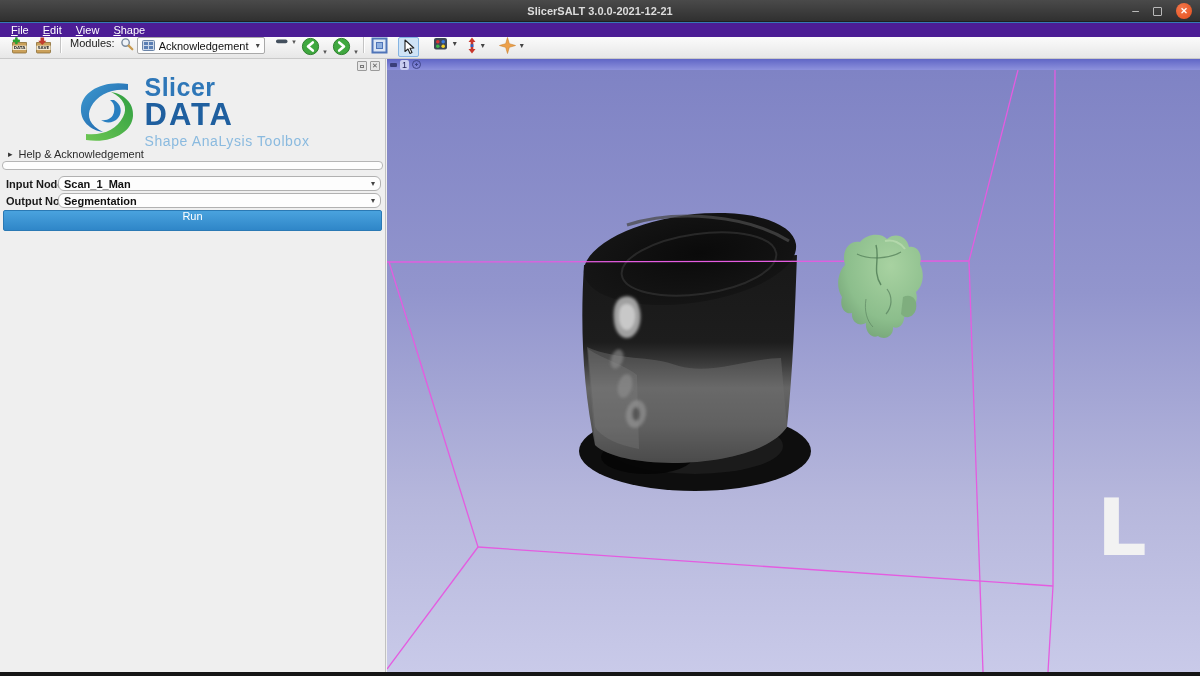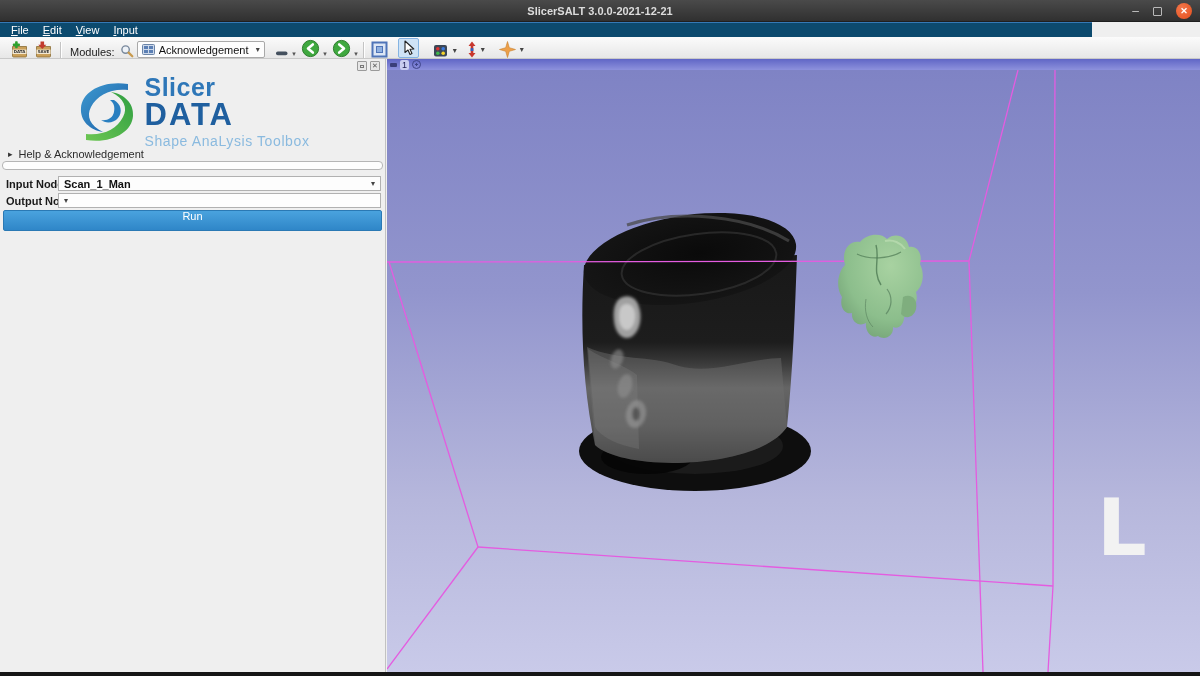--- a/index.html
+++ b/index.html
@@ -11,29 +11,29 @@
     background:linear-gradient(#4a4a4a, #303030); border-bottom:1px solid #1f1f1f;
     display:flex; align-items:center; justify-content:center; }
   .titlebar .title { color:#dcdcdc; font-size:11px; font-weight:bold; }
   .win-controls { position:absolute; right:8px; top:0; height:22px; display:flex; align-items:center; gap:14px; }
   .win-min { color:#c9c9c9; font-size:12px; line-height:10px; cursor:default; }
   .win-max { width:9px; height:9px; border:1.5px solid #b9b9b9; border-radius:1px; }
   .win-close { width:16px; height:16px; border-radius:50%; background:radial-gradient(circle at 35% 30%, #f3764a, #e4501e);
     color:#fff; font-size:9px; line-height:16px; text-align:center; font-weight:bold; }
 
   
-  .menubar { position:absolute; left:0; top:22px; width:1092px; height:15px;
-    background:#0c4a6e; border-top:1px solid #3579b5; display:flex; align-items:center; padding-left:4px; }
+  .menubar { position:absolute; left:0; top:22px; width:1200px; height:15px;
+    background:#4c1d95; border-top:1px solid #3579b5; display:flex; align-items:center; padding-left:4px; }
   .menu-item { display:inline-block; color:#ffffff; font-size:11px; padding:0 7px; line-height:14px; }
   .menu-item::first-letter { text-decoration:underline; }
 
   
   .toolbar { position:absolute; left:0; top:37px; width:1200px; height:22px;
     background:linear-gradient(#fbfbfb,#e7e7e7); border-bottom:1px solid #c9c9c9;
-    display:flex; align-items:flex-end; padding-left:10px; }
+    display:flex; align-items:flex-start; padding-left:10px; }
   .tbtn { display:flex; align-items:center; justify-content:center; position:relative; }
   .tsep { width:1px; height:16px; background:#c4c4c4; box-shadow:1px 0 0 #ffffff; margin:0 7px; }
   .modules-label { font-size:11px; color:#1a1a1a; margin:0 5px 0 2px; }
   .module-combo { display:flex; align-items:center; width:128px; height:17px; background:#fdfdfd;
     border:1px solid #a9a9a9; border-radius:2px; padding:0 4px; margin-left:3px; }
   .module-combo .val { flex:1; font-size:11px; color:#111; margin-left:4px; white-space:nowrap; overflow:hidden; }
   .caret { font-size:8px; color:#444; line-height:8px; }
   .mini-caret { font-size:7px; color:#555; position:absolute; right:-7px; bottom:0; }
   .pressed-btn { background:#cfe3f6; border:1px solid #85b4e2; border-radius:2px; padding:1px 2px; margin-left:10px; }
 
@@ -55,21 +55,21 @@
   .help-arrow { font-size:9px; color:#333; }
   .help-label { font-size:11px; font-weight:normal; color:#2b2b2b; }
 
   .progress-bar { position:absolute; top:102px; left:2px; right:2px; height:9px; background:#fdfdfd;
     border:1px solid #b5b5b5; border-radius:4px; }
 
   .field-row { position:absolute; left:0; right:0; height:16px; }
   .field-row.input { top:117px; } .field-row.output { top:134px; }
   .field-label { position:absolute; left:6px; top:2px; font-size:11px; font-weight:600; color:#1a1a1a; }
   .combo { position:absolute; left:58px; right:4px; top:0; height:15px; background:#fdfdfd;
-    border:1px solid #b1b1b1; border-radius:0; display:flex; align-items:center; padding:0 5px; }
+    border:1px solid #b1b1b1; border-radius:6px; display:flex; align-items:center; padding:0 5px; }
   .combo .val { flex:1; font-size:11px; font-weight:600; color:#111; }
 
   .run-button { position:absolute; top:151px; left:3px; right:3px; height:21px;
     background:linear-gradient(#4aa3de,#2f86c8); border:1px solid #2a79b4; border-radius:2px;
     color:#fff; font-size:11px; line-height:11px; text-align:center; }
 
   
   .viewport { position:absolute; left:387px; top:59px; width:813px; height:613px;
     background:linear-gradient(180deg,#7e82c4 0%, #9295cd 38%, #b6b7dc 72%, #c9cae9 100%); }
   .view-bar { position:absolute; left:0; top:0; width:100%; height:11px; z-index:3;
@@ -93,21 +93,21 @@
       <span class="win-min">–</span>
       <span class="win-max"></span>
       <span class="win-close">✕</span>
     </div>
   </div>
 
   <div class="menubar">
     <span class="menu-item">File</span>
     <span class="menu-item">Edit</span>
     <span class="menu-item">View</span>
-    <span class="menu-item">Input</span>
+    <span class="menu-item">Shape</span>
   </div>
 
   <div class="toolbar">
 
     <span class="tbtn" style="margin-right:5px;">
       <svg width="19" height="17" viewBox="0 0 19 17">
         <path d="M2.5 5.5 h14 v9.5 a1 1 0 0 1 -1 1 h-12 a1 1 0 0 1 -1 -1 Z" fill="#caa05a" stroke="#8a6d35" stroke-width="0.8"></path>
         <rect x="2.5" y="8.6" width="14" height="4.4" fill="#f3e8d2"></rect>
         <text x="9.5" y="12.1" font-size="4" text-anchor="middle" fill="#333" font-weight="bold" font-family="'DejaVu Sans', sans-serif">DATA</text>
         <g fill="#2ea12e">
@@ -257,20 +257,21 @@
       <span class="field-label">Input Node:</span>
       <span class="combo">
         <span class="val">Scan_1_Man</span>
         <span class="caret">▾</span>
       </span>
     </div>
 
     <div class="field-row output">
       <span class="field-label">Output Node:</span>
       <span class="combo">
+        <span class="val">Segmentation</span>
         <span class="caret">▾</span>
       </span>
     </div>
 
     <div class="run-button">Run</div>
   </div>
 
   <div class="viewport">
 
     <svg class="scene" viewBox="0 0 813 613">

